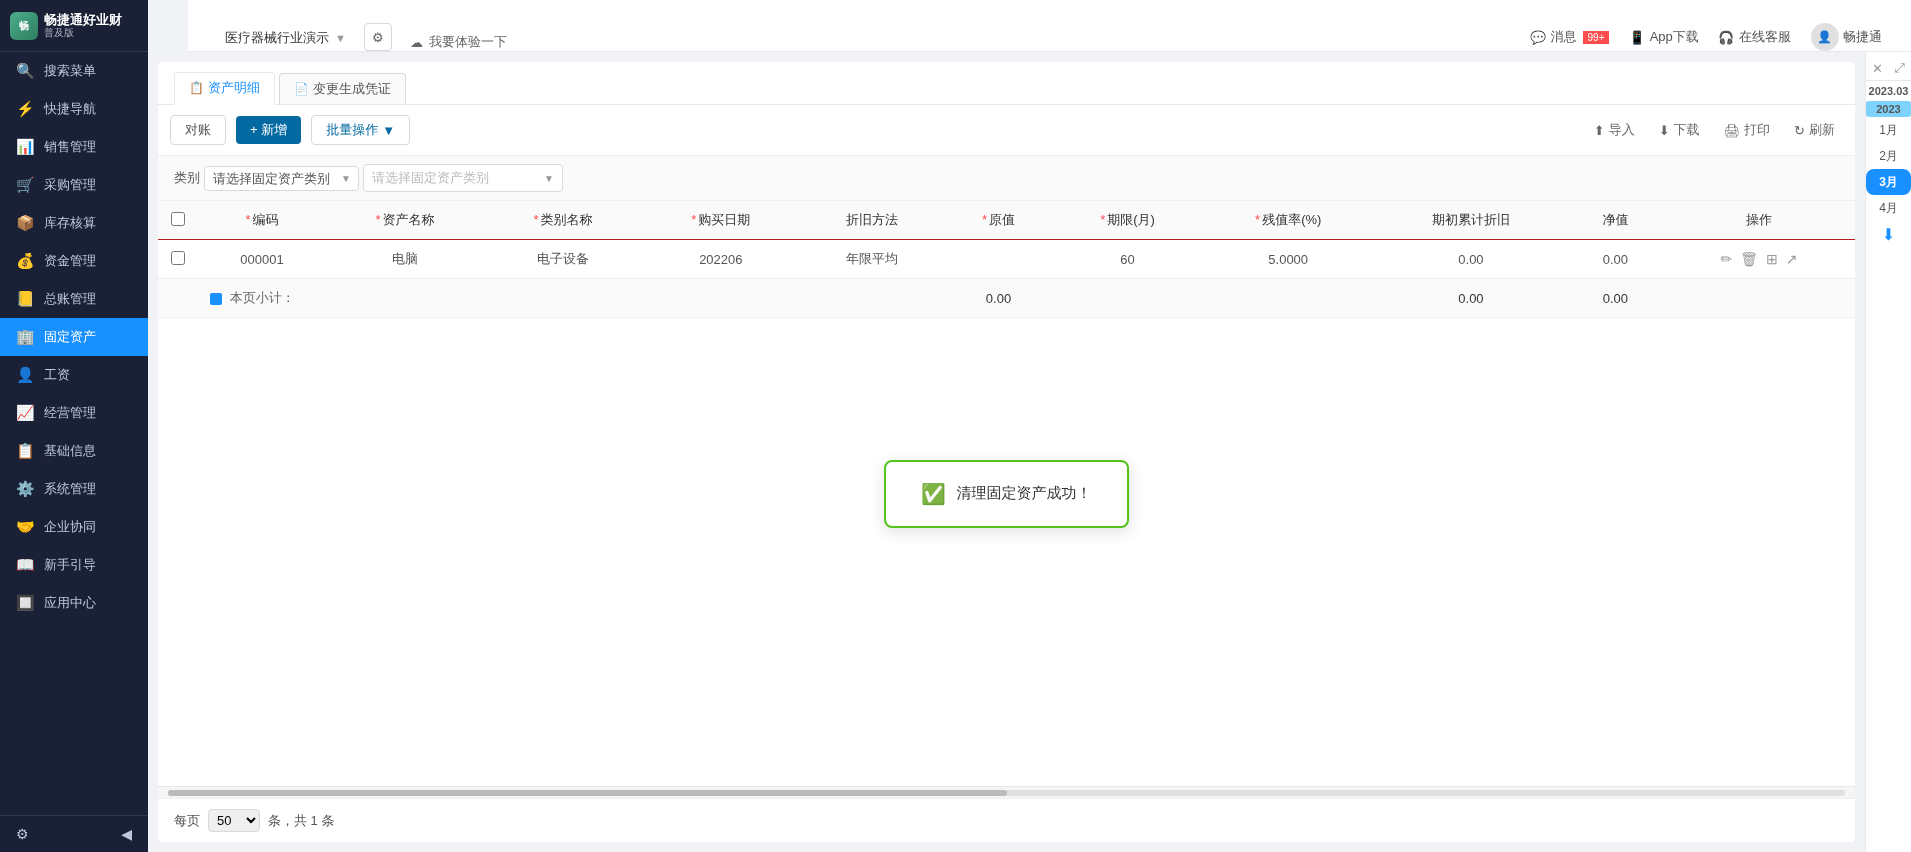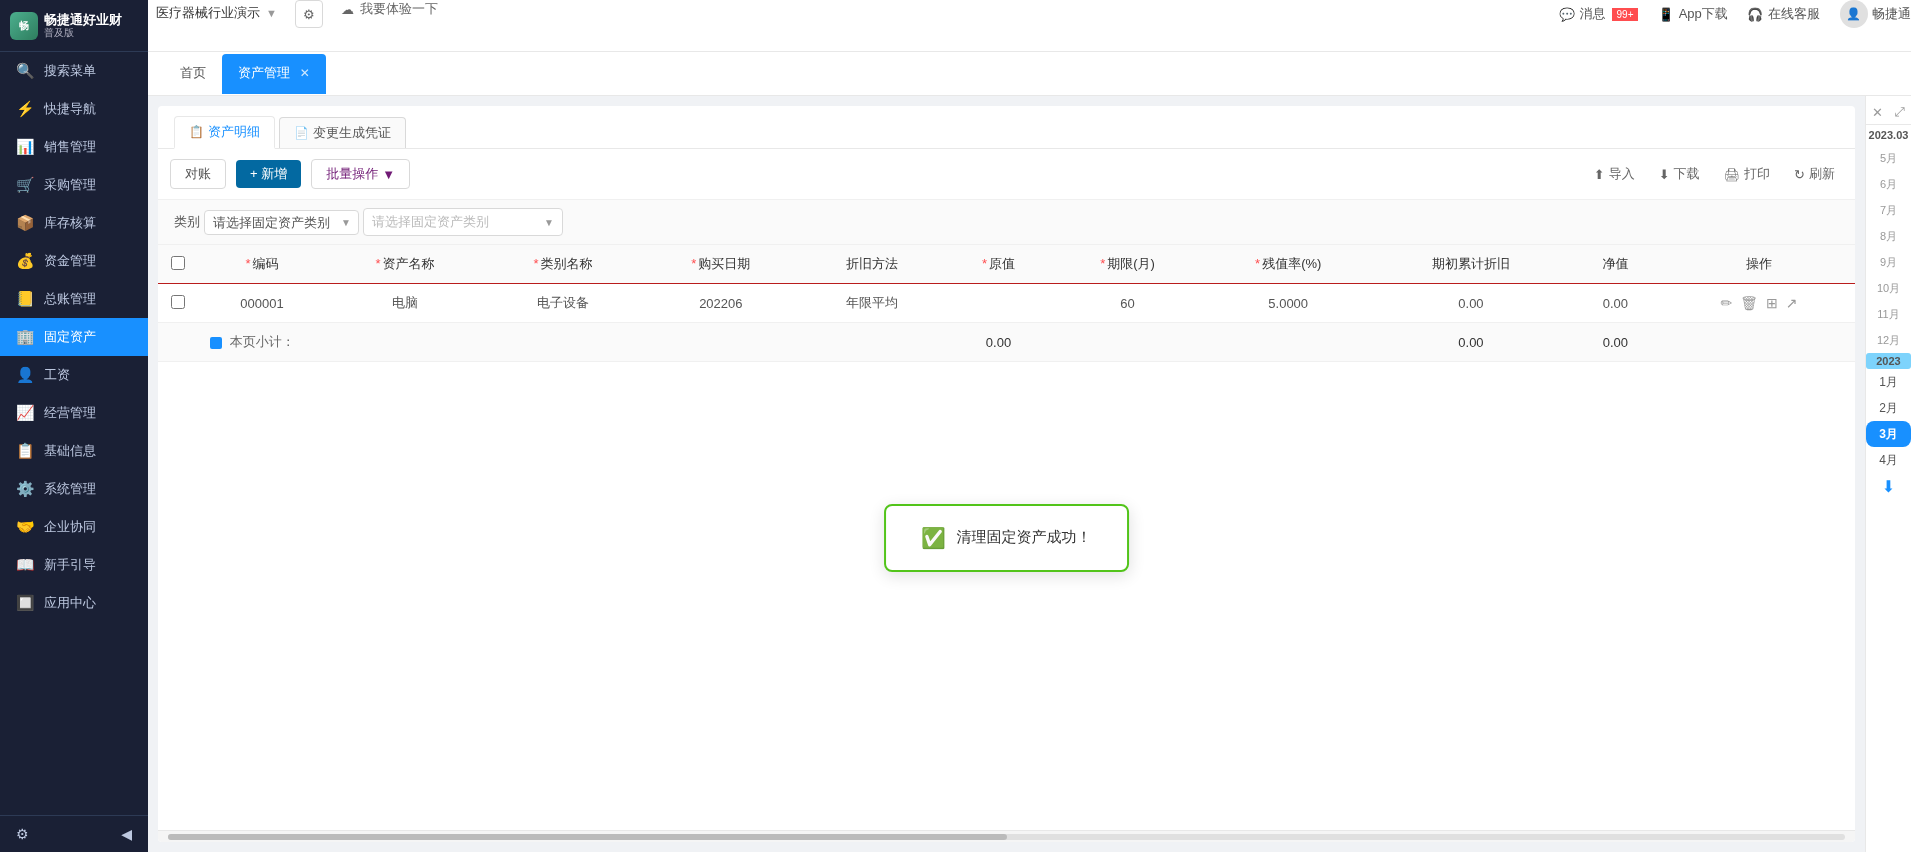--- a/index.html
+++ b/index.html
@@ -65,24 +65,25 @@
       display: flex;
       flex-direction: column;
       height: 100%;
       overflow: hidden;
     }
     
     .topbar {
       height: 52px;
       background: #fff;
       border-bottom: 1px solid #e8e8e8;
-      display: flex; align-items: flex-start;
-      padding: 0 0;
+      display: flex; align-items: flex-end;
+      padding: 0 29px;
       gap: 10px;
       flex-shrink: 0;
+      margin-left: 40px;
     }
     .topbar-company {
       display: flex; align-items: center; gap: 6px;
       font-size: 13px; color: #333; cursor: pointer;
       padding: 4px 8px;
       border-radius: 4px;
     }
     .topbar-settings {
       width: 28px; height: 28px;
       border: 1px solid #d9d9d9;
@@ -176,21 +177,21 @@
       border-bottom: 1px solid #f0f0f0;
     }
     .btn {
       padding: 5px 14px;
       border-radius: 4px; border: none;
       cursor: pointer; font-size: 13px;
       display: flex; align-items: center; gap: 4px;
     }
     .btn-primary { background: #0369a1; color: white; }
     .btn-default { background: #fff; color: #555; border: 1px solid #d9d9d9; }
-    .btn-batch { background: #fff; color: #701a75; border: 1px solid #d9d9d9; justify-content: center; }
+    .btn-batch { background: #fff; color: #0369a1; border: 1px solid #d9d9d9; justify-content: center; }
     .toolbar-right { margin-left: auto; display: flex; gap: 8px; align-items: center; }
     .toolbar-icon-btn {
       display: flex; align-items: center; gap: 4px;
       color: #666; font-size: 13px; cursor: pointer; padding: 4px 8px;
     }
 
     
     .filter-bar {
       display: flex; align-items: center;
       padding: 8px 16px;
@@ -439,29 +440,20 @@
         <span>🎧</span>
         <span>在线客服</span>
       </div>
       <div class="topbar-right-item">
         <div class="topbar-avatar">👤</div>
         <span>畅捷通</span>
       </div>
     </div>
   </div>
 
-  <div class="tabs-bar">
-    <div class="tab-item">
-      <span>首页</span>
-    </div>
-    <div class="tab-item active">
-      <span>资产管理</span>
-      <span class="tab-close">✕</span>
-    </div>
-  </div>
 
   <div class="content">
     <div class="content-main">
 
       <div class="sub-tabs">
         <div class="sub-tab active">
           <span class="sub-tab-icon">📋</span>
           <span>资产明细</span>
         </div>
         <div class="sub-tab">
@@ -580,38 +572,33 @@
           <span>清理固定资产成功！</span>
         </div>
       </div>
 
       <div class="scrollbar-bottom">
         <div class="scrollbar-track">
           <div class="scrollbar-thumb"></div>
         </div>
       </div>
 
+      <div class="pagination">
+        <span>每页</span>
+        <select><option>10</option><option>20</option><option selected="">50</option><option>100</option></select>
+        <span>条，共 1 条</span>
+      </div>
     </div>
 
     <div class="right-panel">
       <div class="right-panel-top">
         <span class="panel-close-btn" style="font-size:13px;">✕</span>
         <span class="panel-expand-btn" style="font-size:13px;">⤢</span>
       </div>
       <div style="font-size:11px;color:#555;font-weight:bold;padding:4px 2px;text-align:center;width:100%;">2023.03</div>
-      <div style="width:100%;">
-        <div class="month-item prev-year">5月</div>
-        <div class="month-item prev-year">6月</div>
-        <div class="month-item prev-year">7月</div>
-        <div class="month-item prev-year">8月</div>
-        <div class="month-item prev-year">9月</div>
-        <div class="month-item prev-year">10月</div>
-        <div class="month-item prev-year">11月</div>
-        <div class="month-item prev-year">12月</div>
-      </div>
       <div style="font-size:11px;color:#555;font-weight:bold;padding:2px 2px;text-align:center;width:100%;background:#7dd3fc;border-radius:3px;">2023</div>
       <div style="width:100%;">
         <div class="month-item">1月</div>
         <div class="month-item">2月</div>
         <div class="month-item current">3月</div>
         <div class="month-item">4月</div>
       </div>
       <div style="width:100%;display:flex;justify-content:center;padding:4px 0;">
         <span style="color:#1890ff;cursor:pointer;font-size:16px;">⬇</span>
       </div>

